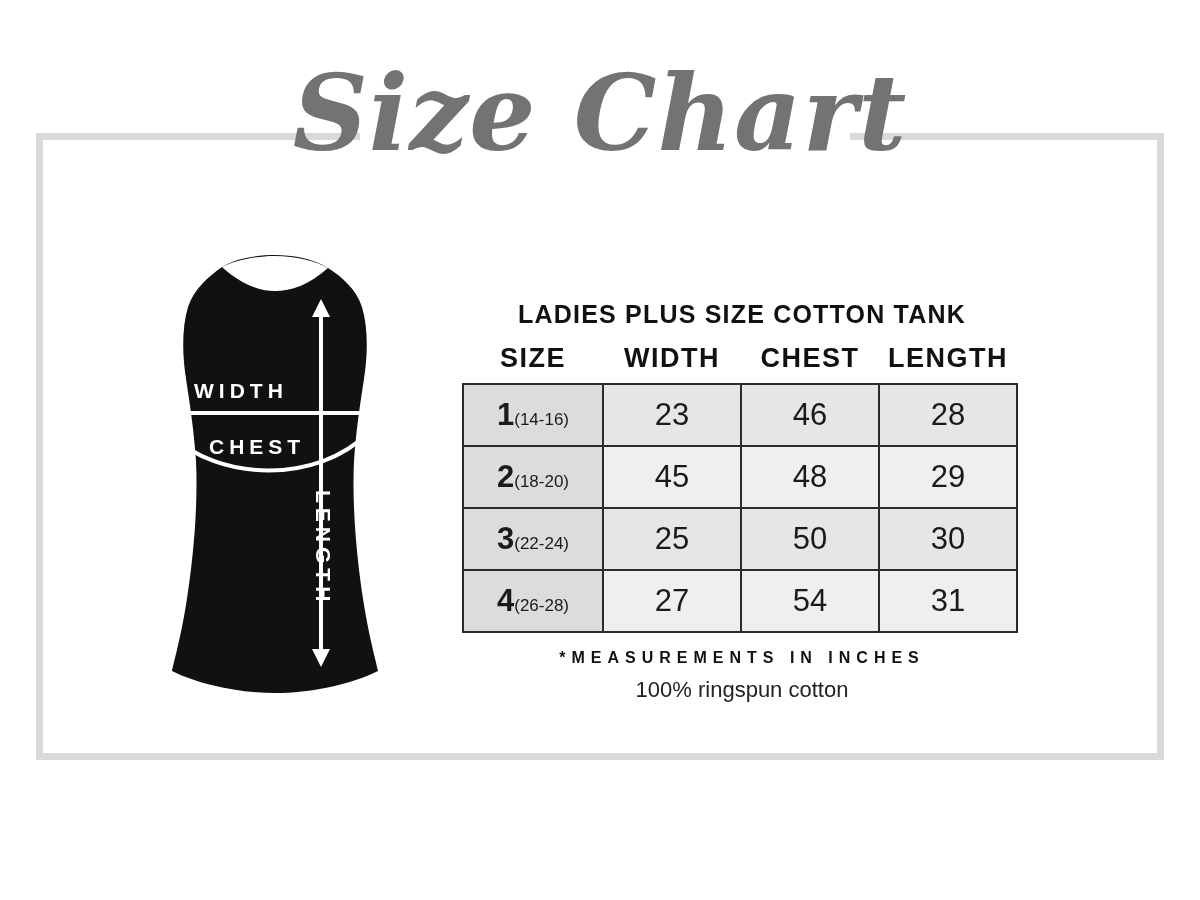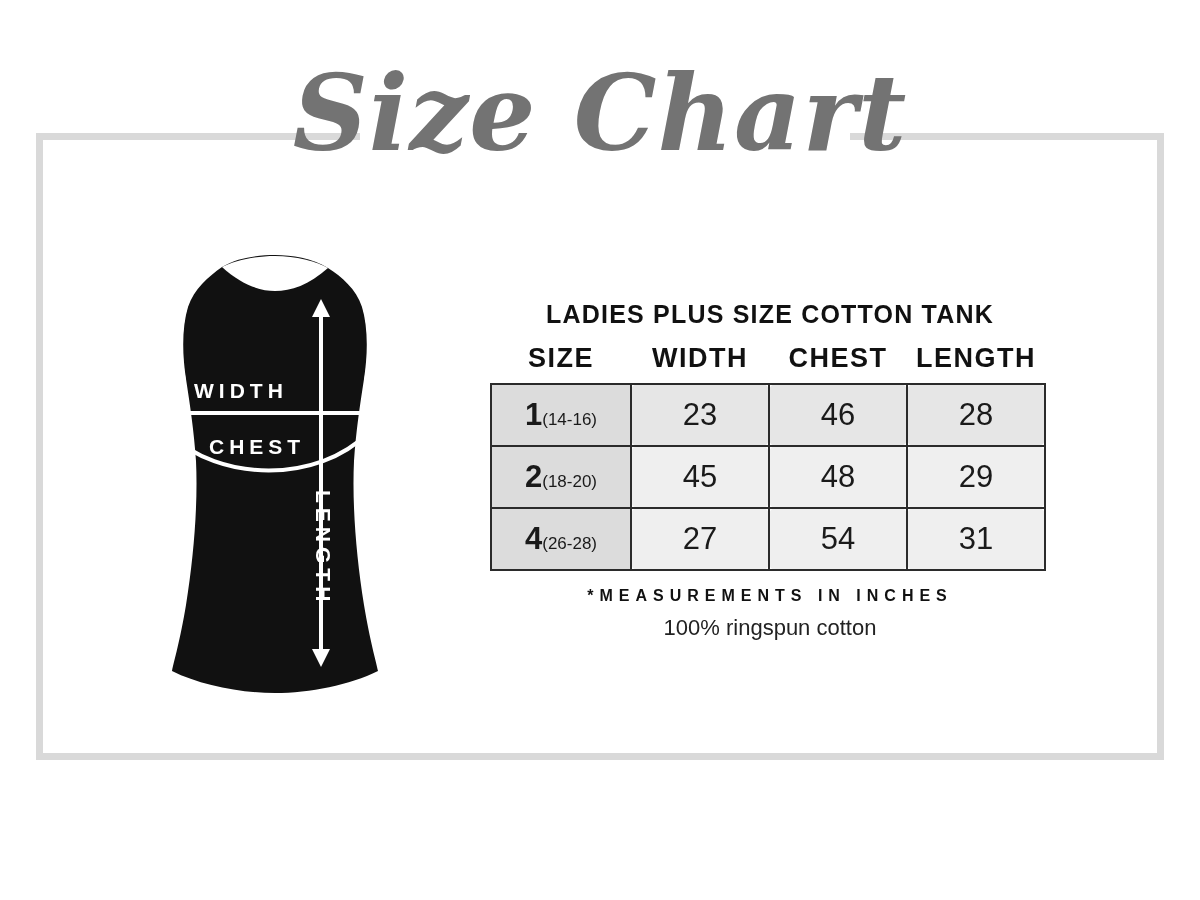--- a/index.html
+++ b/index.html
@@ -79,21 +79,21 @@
   #label-length {
     left: 201px;
     top: 235px;
     writing-mode: vertical-rl;
     letter-spacing: 5px;
   }
 
   
   #table-block {
     position: absolute;
-    left: 490px;
+    left: 462px;
     top: 300px;
     width: 560px;
   }
   #table-title {
     text-align: center;
     font-family: "Liberation Sans", sans-serif;
     font-weight: bold;
     font-size: 25px;
     letter-spacing: 1.2px;
     color: #111111;
@@ -131,21 +131,21 @@
     white-space: nowrap;
   }
   td.size-cell .size-num {
     font-size: 31px;
     font-weight: bold;
   }
   td.size-cell .size-range {
     font-size: 17px;
     font-weight: normal;
   }
-  td.val-cell { background: #e6e6e6; border-radius: 7px; }
+  td.val-cell { background: #e6e6e6; }
   td.val-cell.alt { background: #efefef; }
 
   
   col.c-size   { width: 140px; }
   col.c-width  { width: 138px; }
   col.c-chest  { width: 138px; }
   col.c-length { width: 138px; }
 
   #measure-note {
     text-align: center;
@@ -256,20 +256,28 @@
       <tr>
         <td class="size-cell">
           <span class="size-num">2</span><span class="size-range">(18-20)</span>
         </td>
         <td class="val-cell alt">45</td>
         <td class="val-cell alt">48</td>
         <td class="val-cell alt">29</td>
       </tr>
       <tr>
         <td class="size-cell">
+          <span class="size-num">3</span><span class="size-range">(22-24)</span>
+        </td>
+        <td class="val-cell">25</td>
+        <td class="val-cell">50</td>
+        <td class="val-cell">30</td>
+      </tr>
+      <tr>
+        <td class="size-cell">
           <span class="size-num">4</span><span class="size-range">(26-28)</span>
         </td>
         <td class="val-cell alt">27</td>
         <td class="val-cell alt">54</td>
         <td class="val-cell alt">31</td>
       </tr>
     </tbody>
   </table>
 
   <div id="measure-note">*MEASUREMENTS IN INCHES</div>

